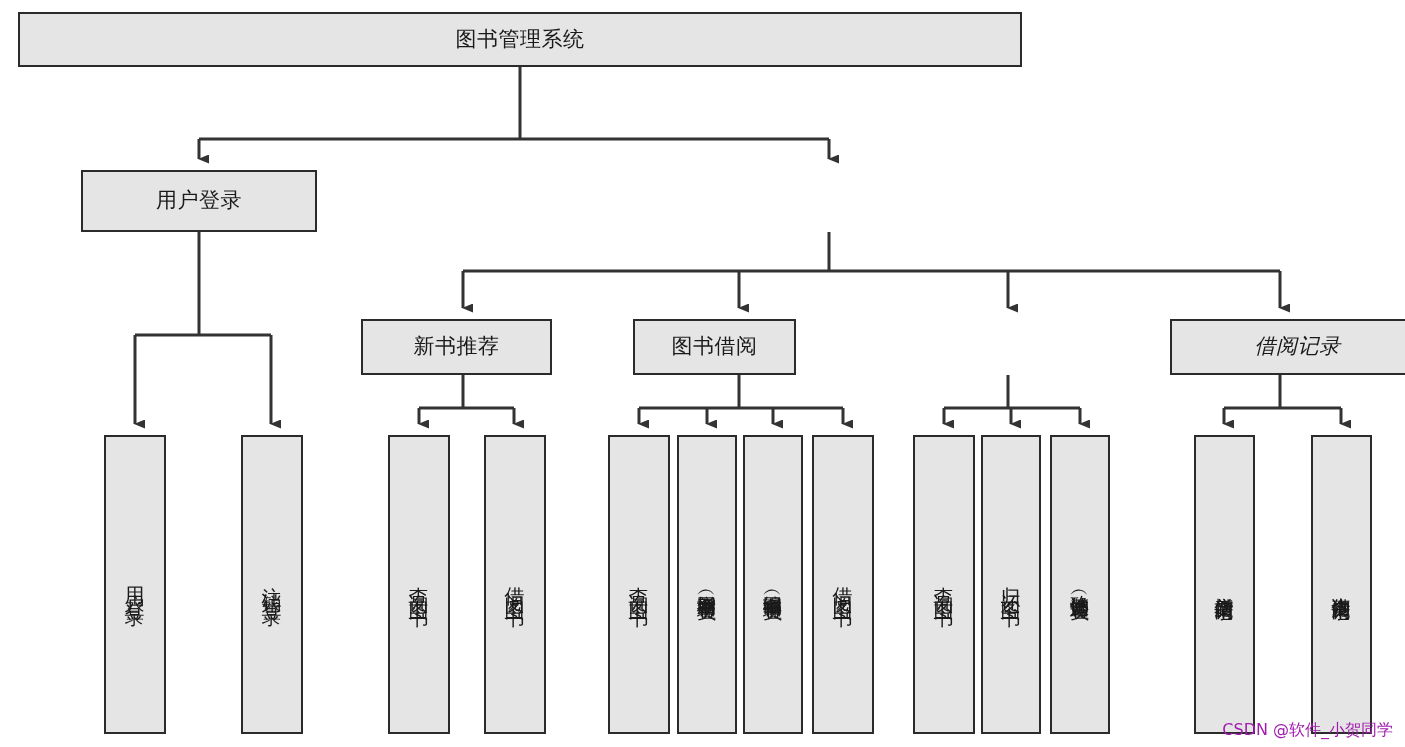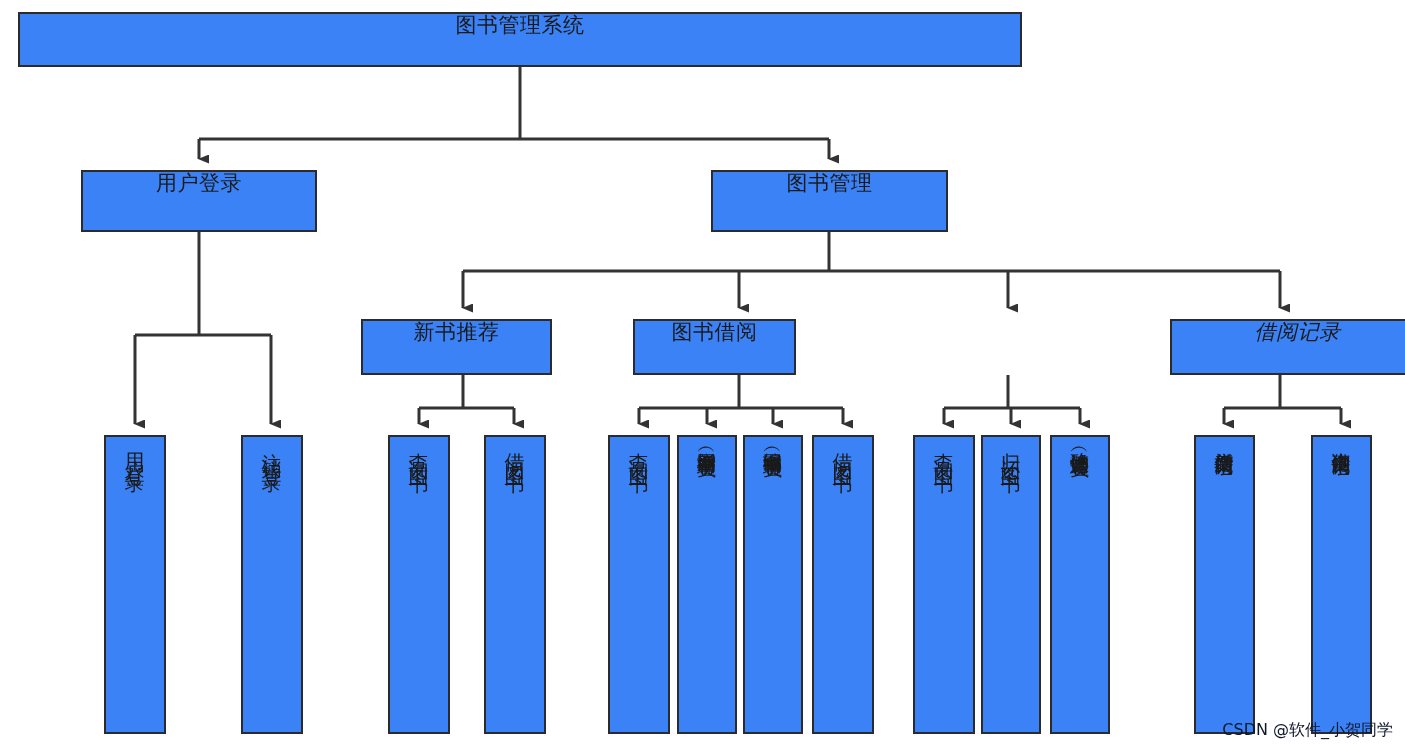--- a/index.html
+++ b/index.html
@@ -21,24 +21,24 @@
   #diagram-svg {
     position: absolute;
     left: 0;
     top: 0;
     width: 1405px;
     height: 747px;
   }
   .node-box {
     position: absolute;
     box-sizing: border-box;
-    background: #3b82f6;
+    background: #e5e5e5;
     border: 2px solid #2b2b2b;
     display: flex;
-    align-items: flex-start;
+    align-items: center;
     justify-content: center;
     overflow: hidden;
   }
   .node-label-h {
     font-size: 21px;
     color: #1a1a1a;
     line-height: 1.1;
     letter-spacing: 0.5px;
     white-space: nowrap;
     text-align: center;
@@ -56,21 +56,21 @@
   }
   .node-label-v.tight {
     letter-spacing: 1px;
     font-size: 19px;
   }
   #watermark {
     position: absolute;
     right: 12px;
     bottom: 6px;
     font-size: 16px;
-    color: #0f172a;
+    color: #a21caf;
     white-space: nowrap;
     user-select: none;
     pointer-events: none;
   }
 </style>
 </head>
 <body>
 
 <div id="diagram-root">
 
@@ -124,23 +124,20 @@
     </g>
   </svg>
 
   <div class="node-box" style="left:18px; top:12px; width:1004px; height:55px;">
     <span class="node-label-h">图书管理系统</span>
   </div>
 
   <div class="node-box" style="left:81px; top:170px; width:236px; height:62px;">
     <span class="node-label-h">用户登录</span>
   </div>
-  <div class="node-box" style="left:711px; top:170px; width:237px; height:62px;">
-    <span class="node-label-h">图书管理</span>
-  </div>
 
   <div class="node-box" style="left:361px; top:319px; width:191px; height:56px;">
     <span class="node-label-h">新书推荐</span>
   </div>
   <div class="node-box" style="left:633px; top:319px; width:163px; height:56px;">
     <span class="node-label-h">图书借阅</span>
   </div>
   <div class="node-box" style="left:1170px; top:319px; width:255px; height:56px;font-style:italic;">
     <span class="node-label-h">借阅记录</span>
   </div>

